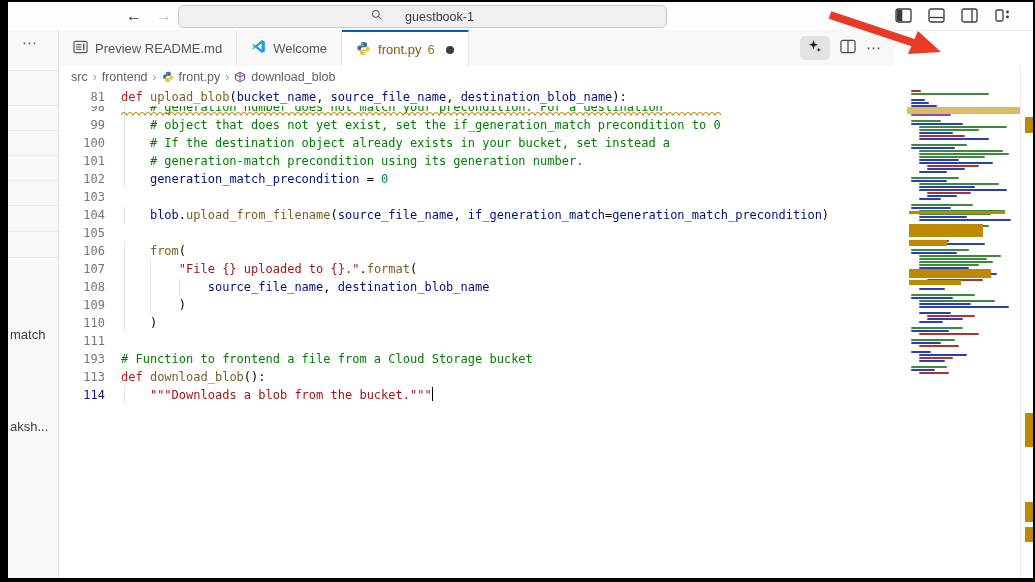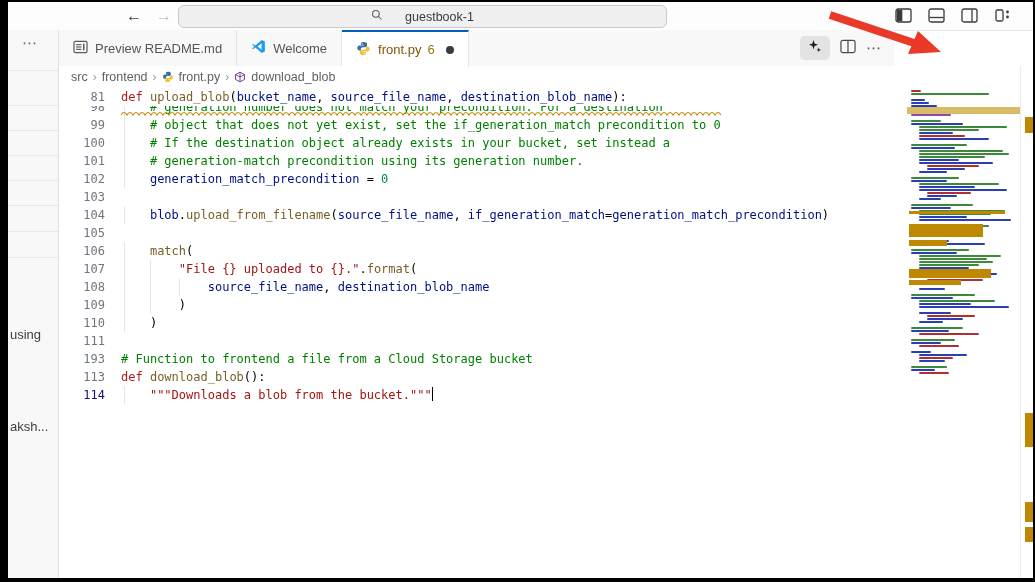--- a/index.html
+++ b/index.html
@@ -196,21 +196,21 @@
     <span>
       <svg width="12" height="12" viewBox="0 0 16 16">
           <path d="M8 1.5 L14 4.8 V11.2 L8 14.5 L2 11.2 V4.8 Z M8 1.5 V8 M2 4.8 L8 8 L14 4.8 M8 14.5 V8" fill="none" stroke="#652d90" stroke-width="1.2"></path>
         </svg>
     </span>
     <span>download_blob</span>
   </div>
 
   <div class="leftpanel">
     <span class="lp-overflow">⋯</span>
-    <span class="lp-text t1">using</span>
+    <span class="lp-text t1">match</span>
     <span class="lp-text t2">aksh...</span>
   <div class="lp-div" style="top: 40px;"></div>
       <div class="lp-div" style="top: 75px;"></div>
       <div class="lp-div" style="top: 100px;"></div>
       <div class="lp-div" style="top: 125px;"></div>
       <div class="lp-div" style="top: 150px;"></div>
       <div class="lp-div" style="top: 175px;"></div>
       <div class="lp-div" style="top: 201px;"></div>
       <div class="lp-div" style="top: 227px;"></div>
     </div>
@@ -228,21 +228,21 @@
         </svg>
       </div>
     <div id="code-lines">
         <div class="code-line"><span class="num">99</span><span class="txt"><span class="tk-com">    # object that does not yet exist, set the if_generation_match precondition to 0</span><span class="guide" style="left: 3px;"></span></span></div>
         <div class="code-line"><span class="num">100</span><span class="txt"><span class="tk-com">    # If the destination object already exists in your bucket, set instead a</span><span class="guide" style="left: 3px;"></span></span></div>
         <div class="code-line"><span class="num">101</span><span class="txt"><span class="tk-com">    # generation-match precondition using its generation number.</span><span class="guide" style="left: 3px;"></span></span></div>
         <div class="code-line"><span class="num">102</span><span class="txt"><span class="tk-pun">    </span><span class="tk-var">generation_match_precondition</span><span class="tk-pun"> = </span><span class="tk-num">0</span><span class="guide" style="left: 3px;"></span></span></div>
         <div class="code-line"><span class="num">103</span><span class="txt"></span></div>
         <div class="code-line"><span class="num">104</span><span class="txt"><span class="tk-pun">    </span><span class="tk-var">blob</span><span class="tk-pun">.</span><span class="tk-fn">upload_from_filename</span><span class="tk-pun">(</span><span class="tk-var">source_file_name</span><span class="tk-pun">, </span><span class="tk-var">if_generation_match</span><span class="tk-pun">=</span><span class="tk-var">generation_match_precondition</span><span class="tk-pun">)</span><span class="guide" style="left: 3px;"></span></span></div>
         <div class="code-line"><span class="num">105</span><span class="txt"></span></div>
-        <div class="code-line"><span class="num">106</span><span class="txt"><span class="tk-pun">    </span><span class="tk-fn">match</span><span class="tk-pun">(</span><span class="guide" style="left: 3px;"></span></span></div>
+        <div class="code-line"><span class="num">106</span><span class="txt"><span class="tk-pun">    </span><span class="tk-fn">from</span><span class="tk-pun">(</span><span class="guide" style="left: 3px;"></span></span></div>
         <div class="code-line"><span class="num">107</span><span class="txt"><span class="tk-pun">        </span><span class="tk-str">"File {} uploaded to {}."</span><span class="tk-pun">.</span><span class="tk-fn">format</span><span class="tk-pun">(</span><span class="guide" style="left: 3px;"></span><span class="guide" style="left: 28.912px;"></span></span></div>
         <div class="code-line"><span class="num">108</span><span class="txt"><span class="tk-pun">            </span><span class="tk-var">source_file_name</span><span class="tk-pun">, </span><span class="tk-var">destination_blob_name</span><span class="guide" style="left: 3px;"></span><span class="guide" style="left: 28.912px;"></span><span class="guide" style="left: 57.824px;"></span></span></div>
         <div class="code-line"><span class="num">109</span><span class="txt"><span class="tk-pun">        </span><span class="tk-pun">)</span><span class="guide" style="left: 3px;"></span><span class="guide" style="left: 28.912px;"></span></span></div>
         <div class="code-line"><span class="num">110</span><span class="txt"><span class="tk-pun">    </span><span class="tk-pun">)</span><span class="guide" style="left: 3px;"></span></span></div>
         <div class="code-line"><span class="num">111</span><span class="txt"></span></div>
         <div class="code-line"><span class="num">193</span><span class="txt"><span class="tk-com"># Function to frontend a file from a Cloud Storage bucket</span></span></div>
         <div class="code-line"><span class="num">113</span><span class="txt"><span class="tk-kw">def</span><span class="tk-pun"> </span><span class="tk-fn">download_blob</span><span class="tk-pun">():</span></span></div>
         <div class="code-line"><span class="num active">114</span><span class="txt"><span class="tk-pun">    </span><span class="tk-str">"""Downloads a blob from the bucket."""</span><span class="guide" style="left: 3px;"></span><span class="cursor"></span></span></div>
       </div>
   </div>

